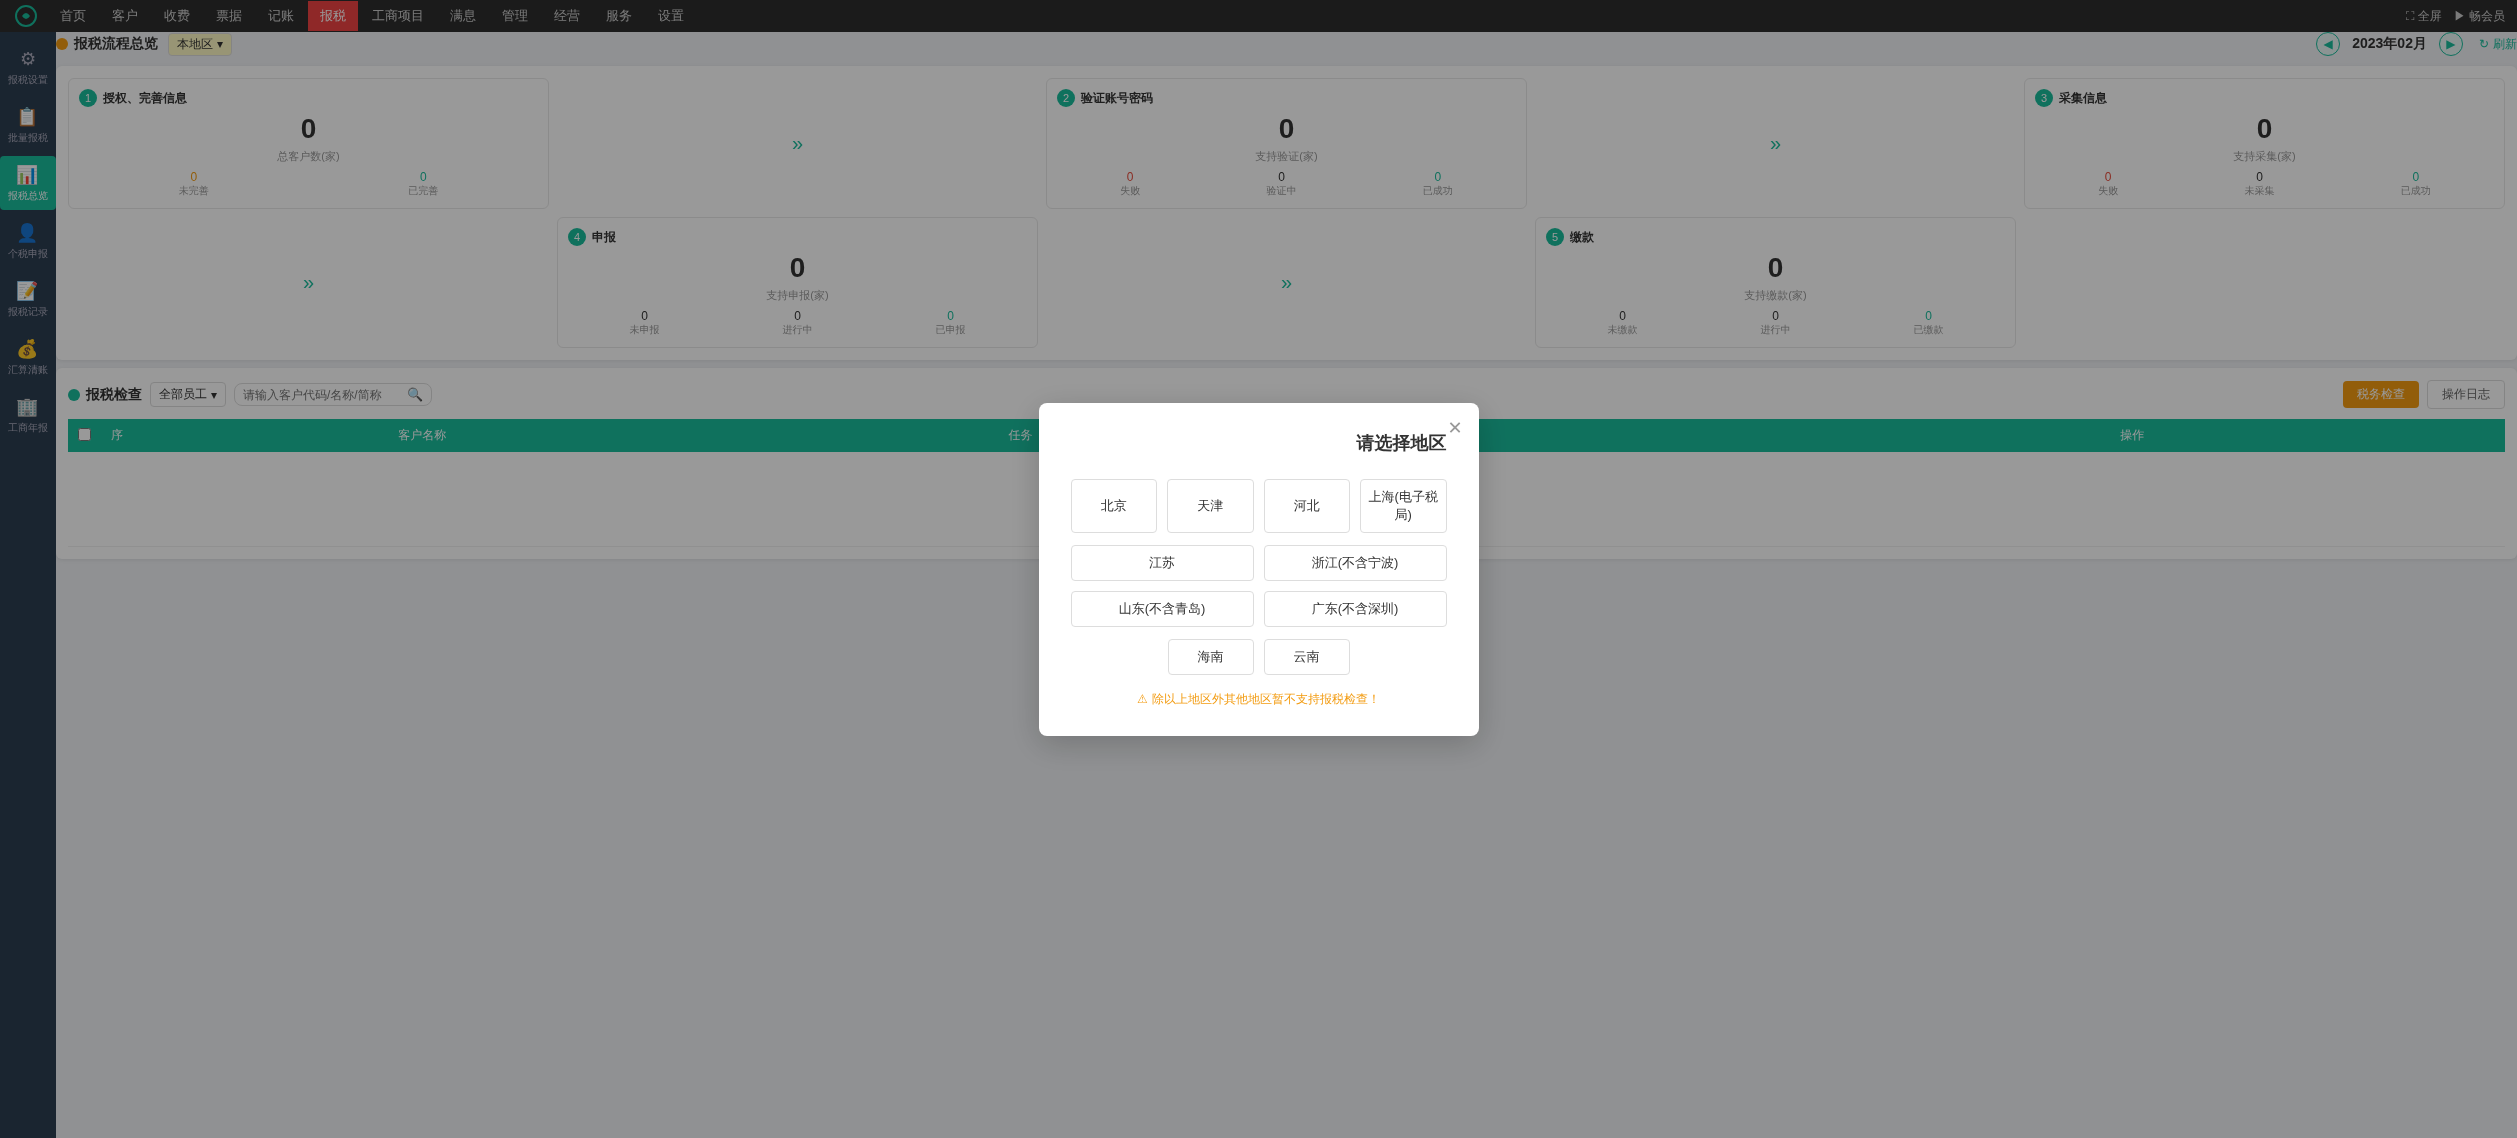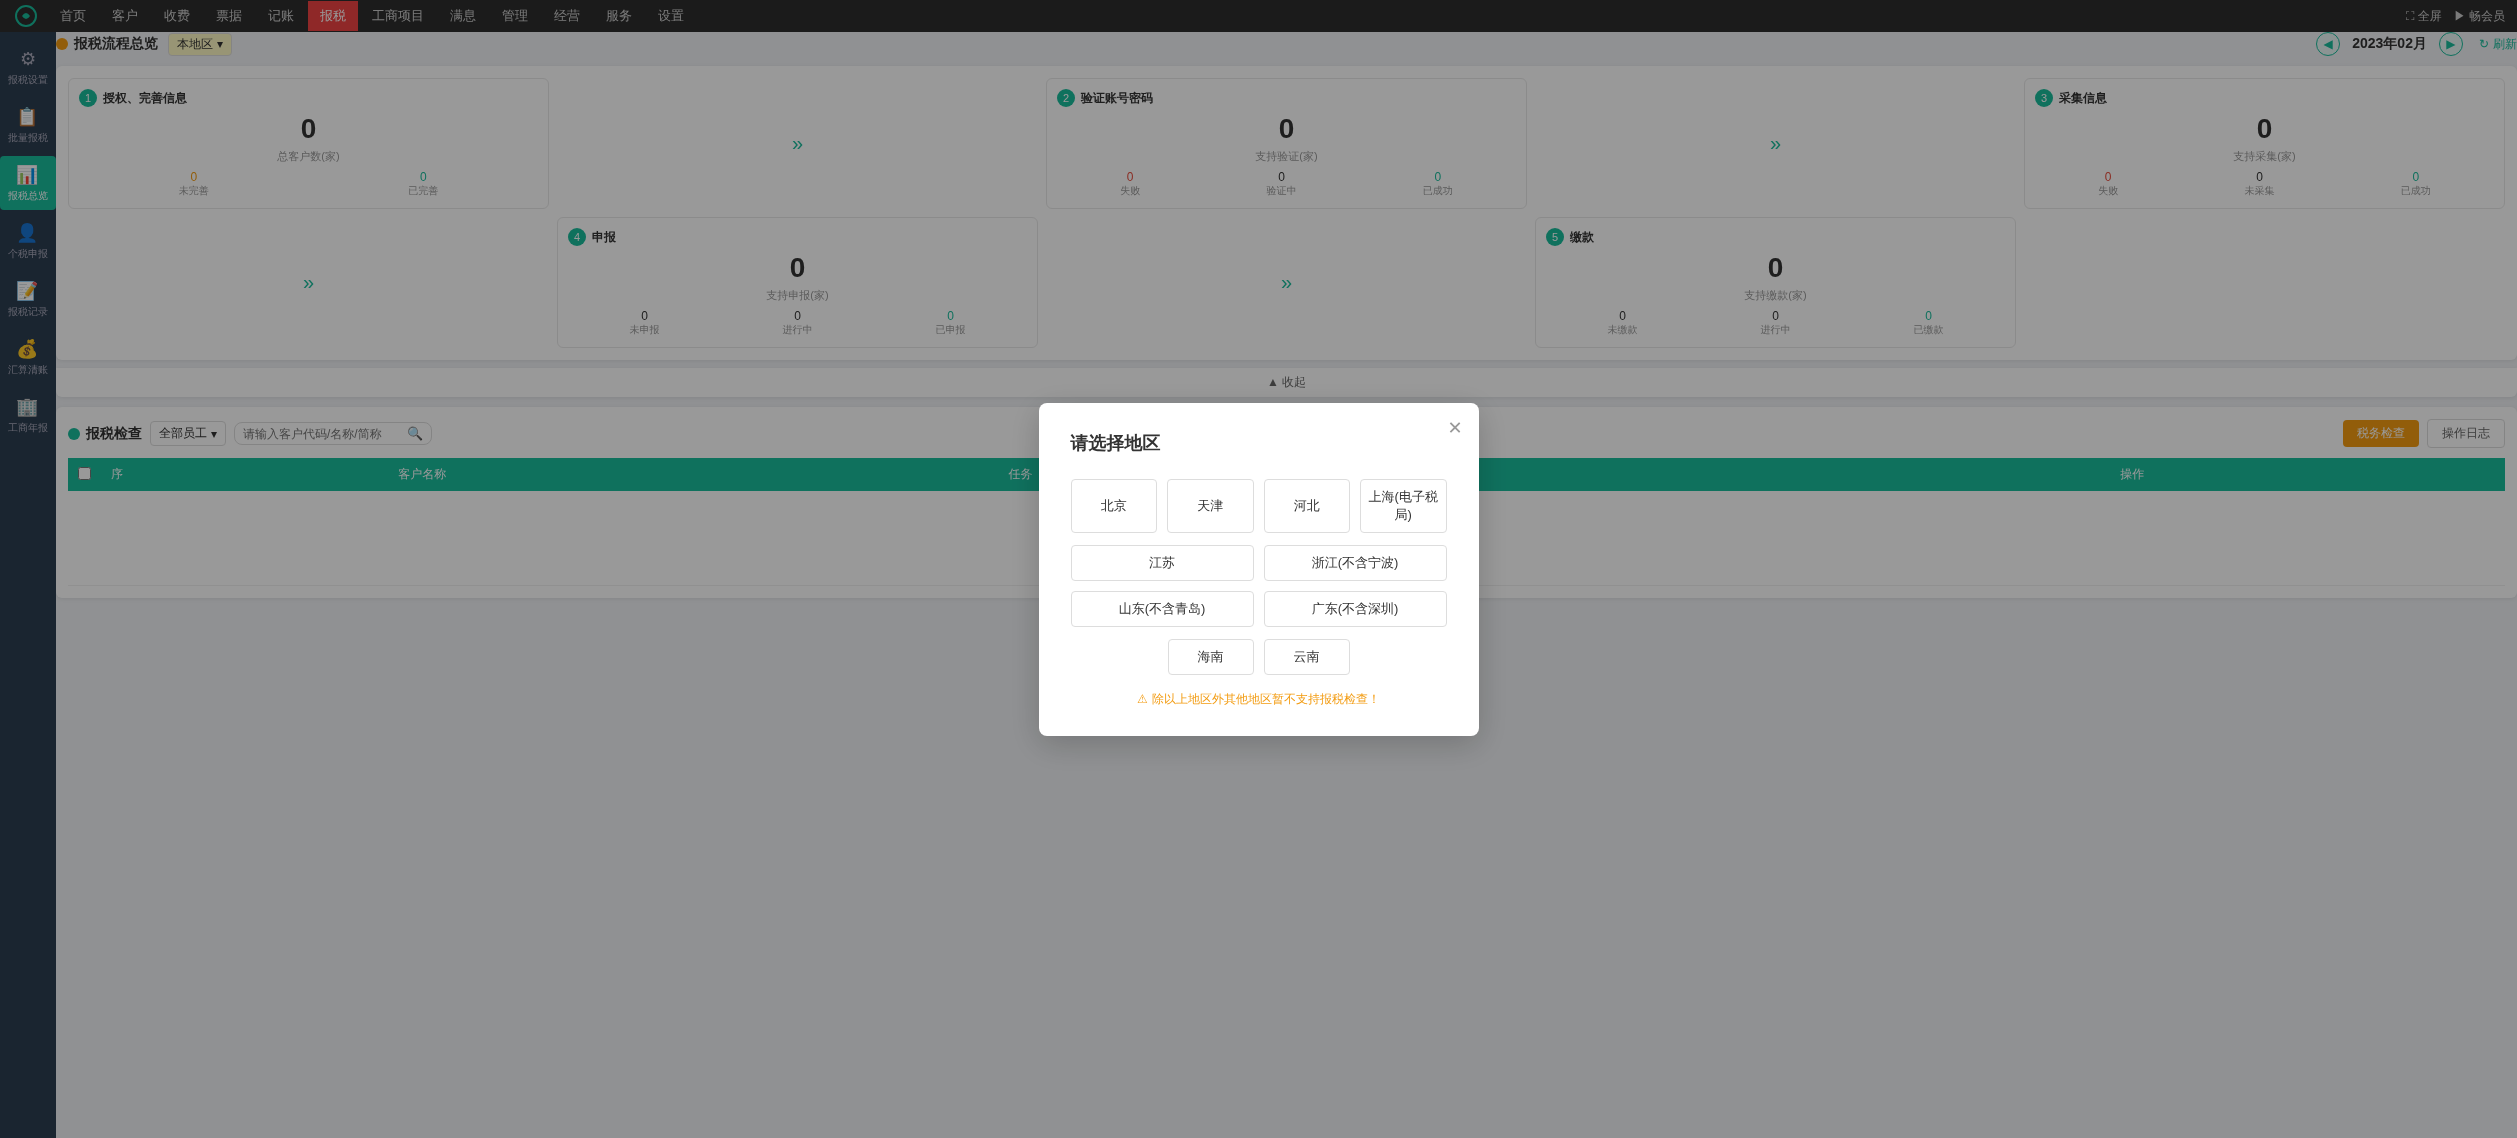--- a/index.html
+++ b/index.html
@@ -326,21 +326,21 @@
     .modal-close {
       position: absolute;
       top: 14px; right: 16px;
       font-size: 18px;
       cursor: pointer;
       color: #999;
       background: none;
       border: none;
     }
     .modal-title {
-      text-align: left;
+      text-align: right;
       font-size: 18px;
       font-weight: 600;
       margin-bottom: 24px;
       color: #333;
     }
     .region-grid {
       display: grid;
       grid-template-columns: repeat(4, 1fr);
       gap: 10px;
       margin-bottom: 12px;
@@ -593,24 +593,20 @@
             <div class="stat-label">进行中</div>
           </div>
           <div class="stat-item">
             <div class="stat-num green">0</div>
             <div class="stat-label">已缴款</div>
           </div>
         </div>
       </div>
     </div>
 
-    <div class="collapse-bar">
-      <span>▲</span>
-      <span>收起</span>
-    </div>
 
     <div class="tax-check-section">
       <div style="display:flex; align-items:center; margin-bottom:10px; gap:8px;">
         <div class="tax-check-title">
           <span class="teal-dot"></span>
           <span>报税检查</span>
         </div>
         <div class="employee-select">
           <span>全部员工</span>
           <span>▾</span>

